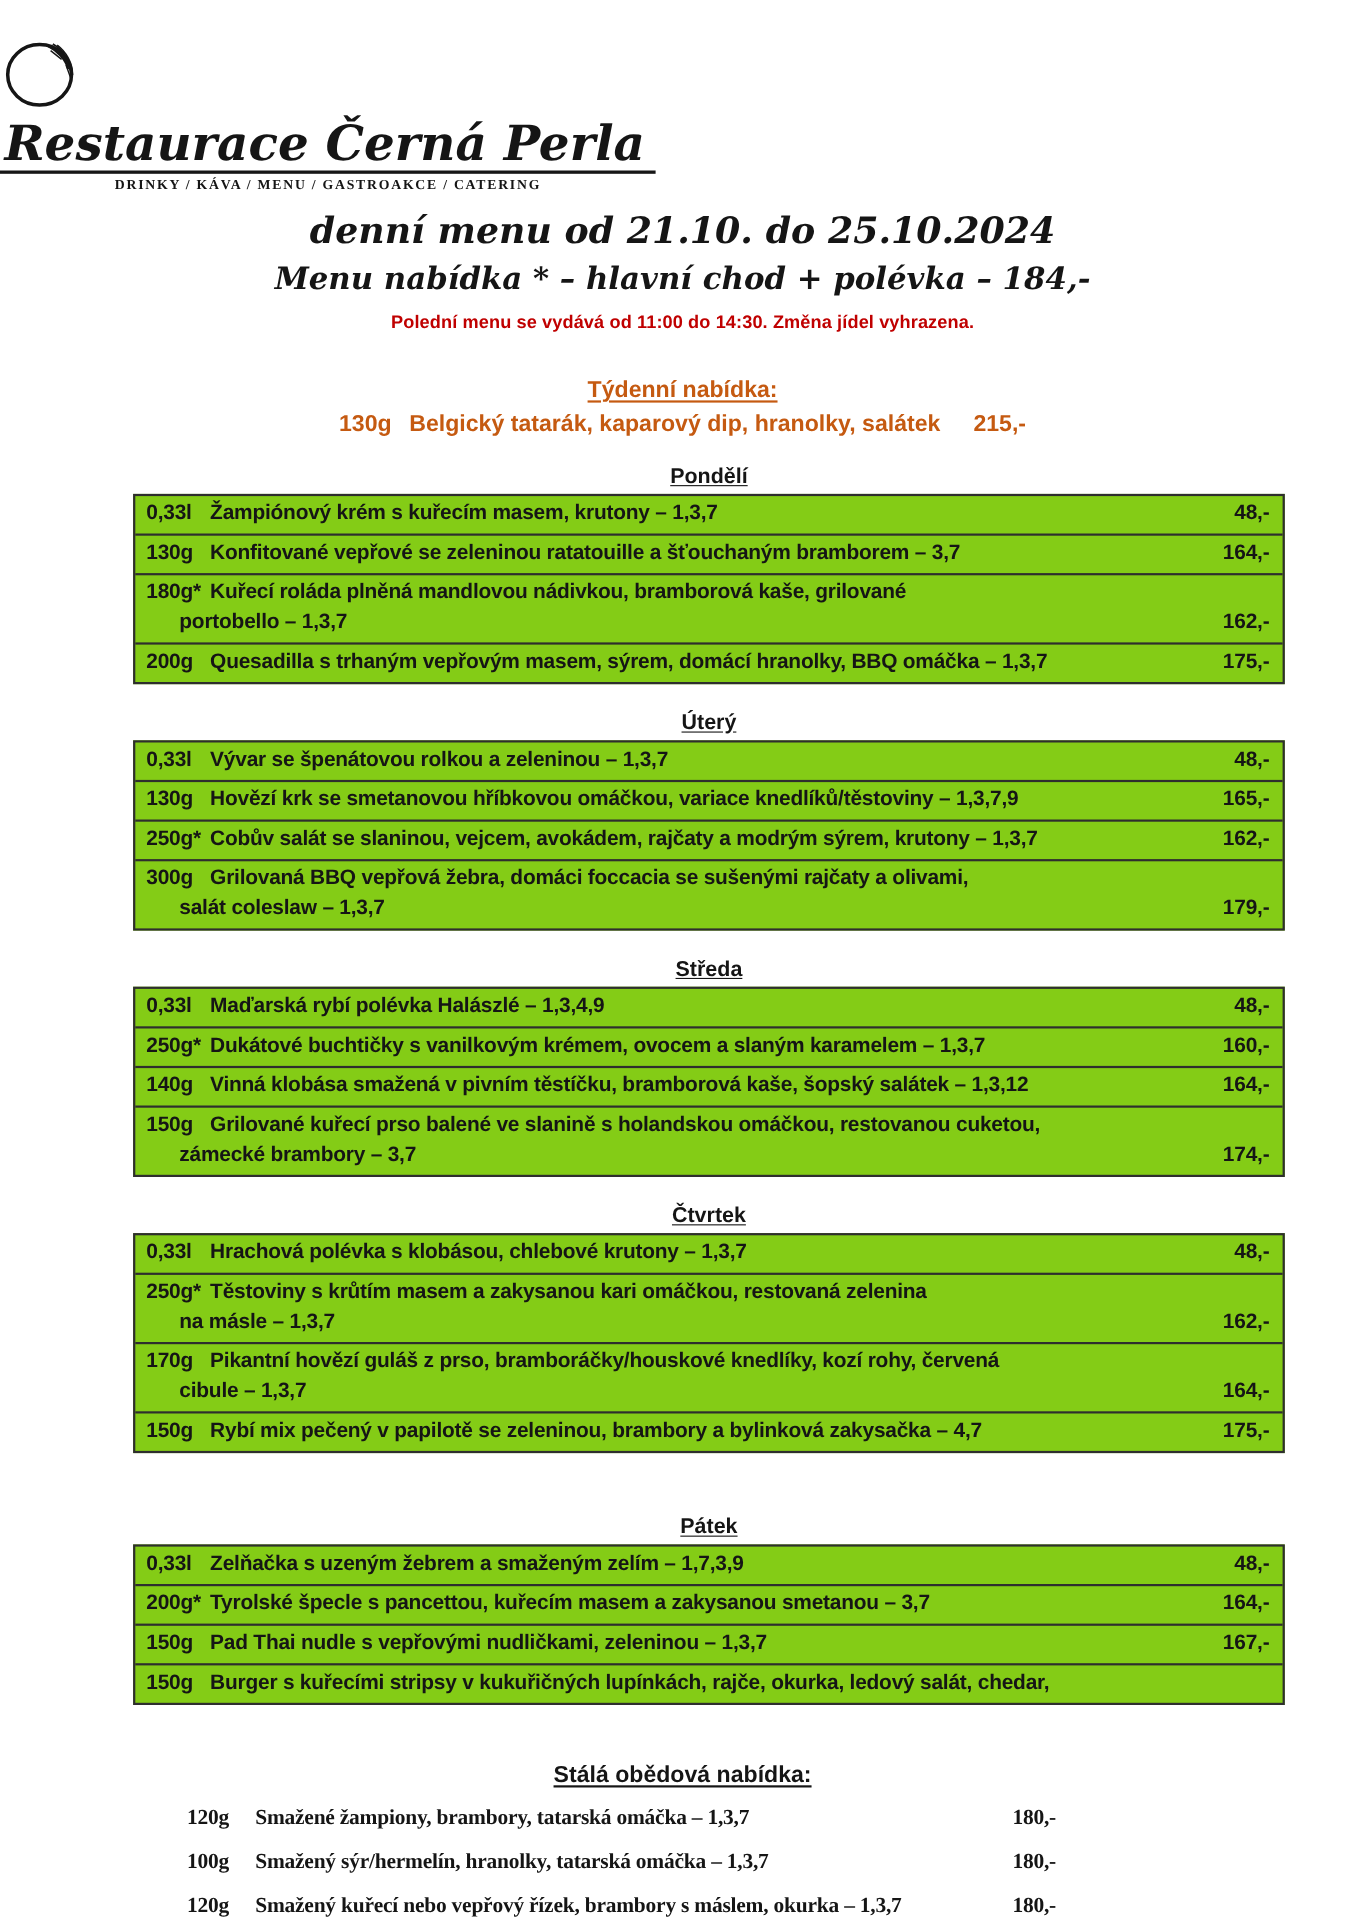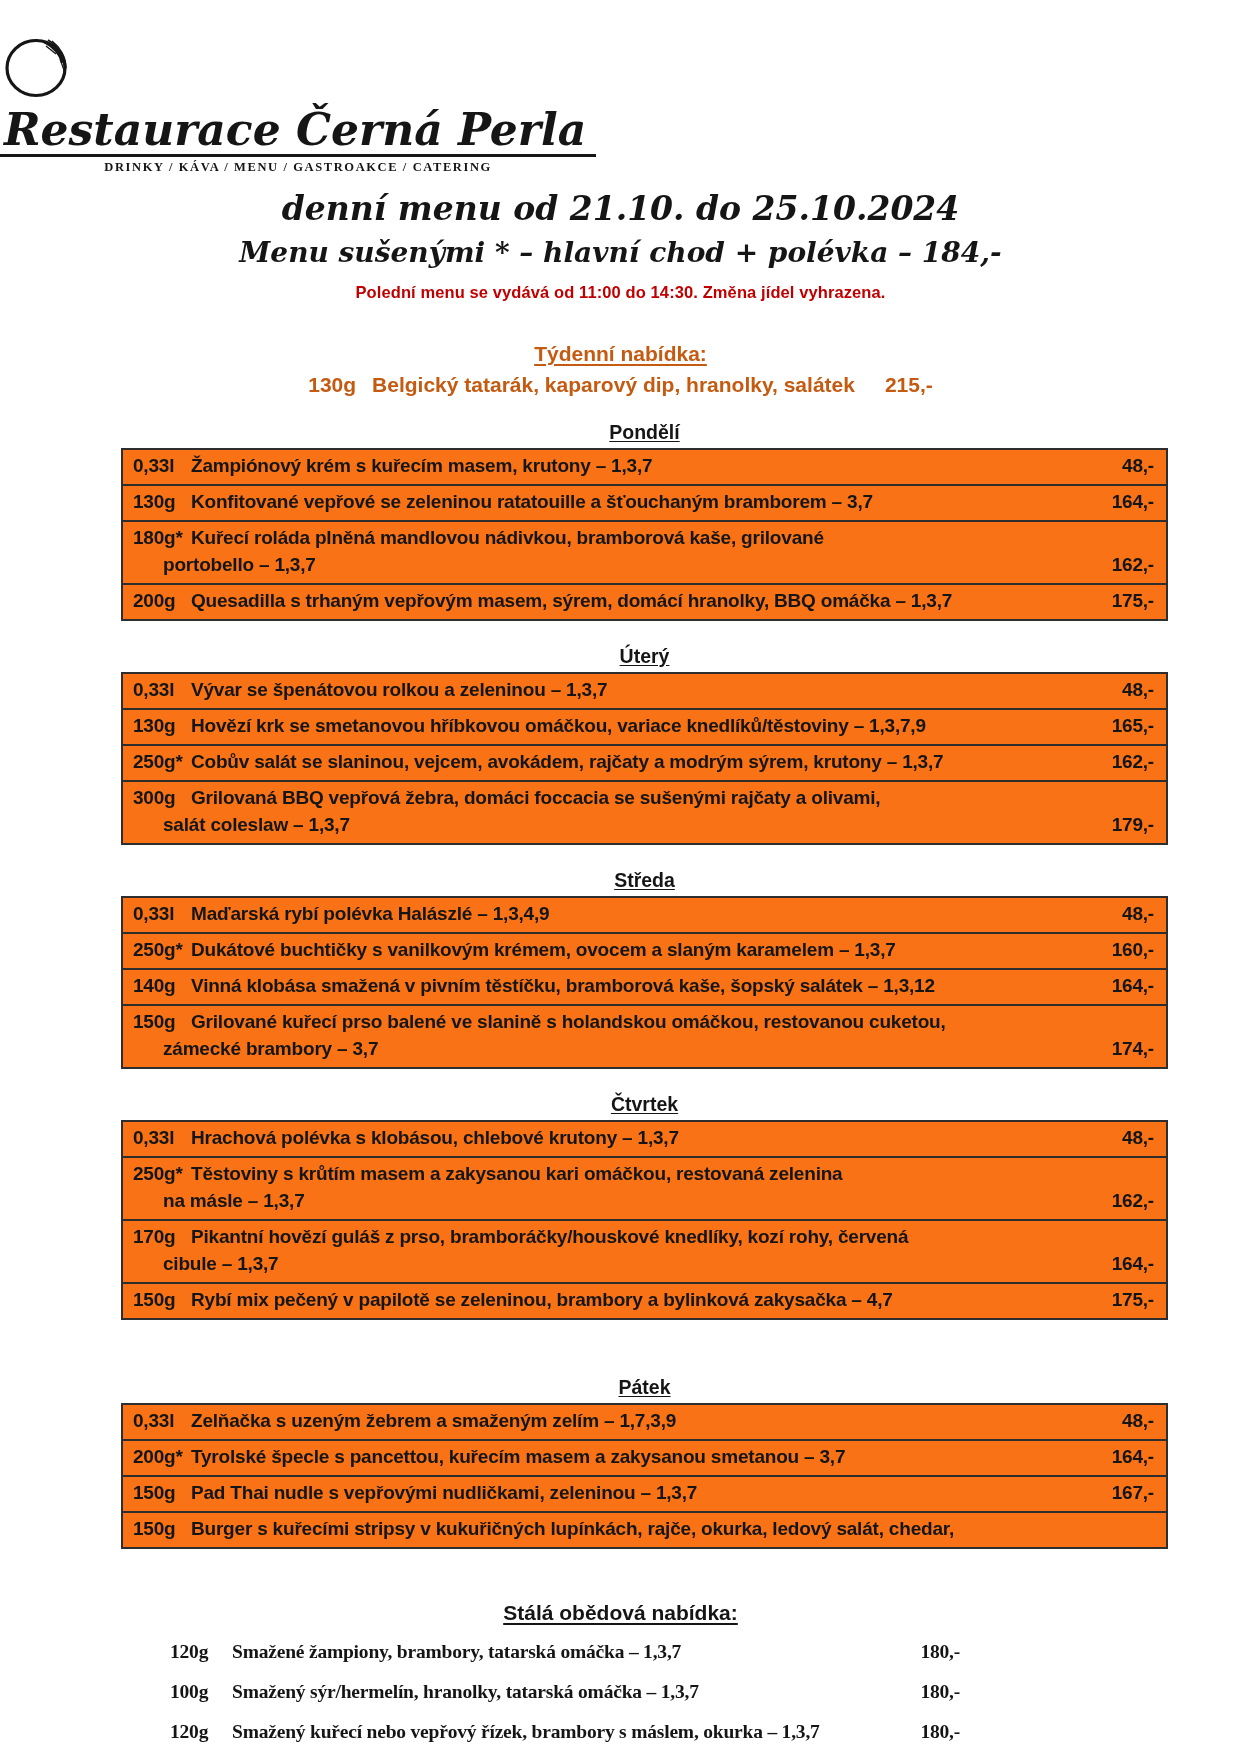--- a/index.html
+++ b/index.html
@@ -41,21 +41,21 @@
   .weekly-item .w-size{margin-right:16px;}
   .weekly-item .w-price{margin-left:30px;}
   
   .days{margin-top:20px;}
   .day{margin-top:24px;padding-left:48px;}
   .day:nth-child(5){margin-top:56px;}
   .day-name{
     text-align:center;font-weight:bold;font-size:19.5px;margin-bottom:4px;
     text-decoration:underline;text-underline-offset:2px;
   }
-  .day-table{width:1043px;margin:0 auto;border:2px solid #2e2e2e;background:#f97316;}
+  .day-table{width:1043px;margin:0 auto;border:2px solid #2e2e2e;background:#84cc16;}
   .menu-row{border-top:2px solid #2e2e2e;padding:3px 12px 4px 10px;font-weight:bold;font-size:19px;letter-spacing:-0.2px;}
   .menu-row:first-child{border-top:none;}
   .line{display:flex;align-items:baseline;line-height:1.42;}
   .size{min-width:58px;flex:0 0 auto;}
   .desc{white-space:nowrap;}
   .price{margin-left:auto;padding-left:10px;flex:0 0 auto;}
   .line2{padding-left:30px;}
   
   .standing{margin-top:52px;}
   .standing-heading{
@@ -95,21 +95,21 @@
           <path d="M12 22 C18 14 28 10 38 10" stroke="#161616" stroke-width="1.4"></path>
         </svg>
       </span>
       <span class="brandcol">
         <span class="wordmark">Restaurace Černá Perla</span>
         <span class="tagline">DRINKY / KÁVA / MENU / GASTROAKCE / CATERING</span>
       </span>
     </div>
 
     <div class="menu-title">denní menu od 21.10. do 25.10.2024</div>
-    <div class="menu-subtitle">Menu sušenými * – hlavní chod + polévka – 184,-</div>
+    <div class="menu-subtitle">Menu nabídka * – hlavní chod + polévka – 184,-</div>
     <div class="notice">Polední menu se vydává od 11:00 do 14:30. Změna jídel vyhrazena.</div>
 
     <div class="weekly-heading">Týdenní nabídka:</div>
     <div class="weekly-item">
       <span class="w-size">130g</span>
       <span class="w-text">Belgický tatarák, kaparový dip, hranolky, salátek</span>
       <span class="w-price">215,-</span>
     </div>
   </div>
 

